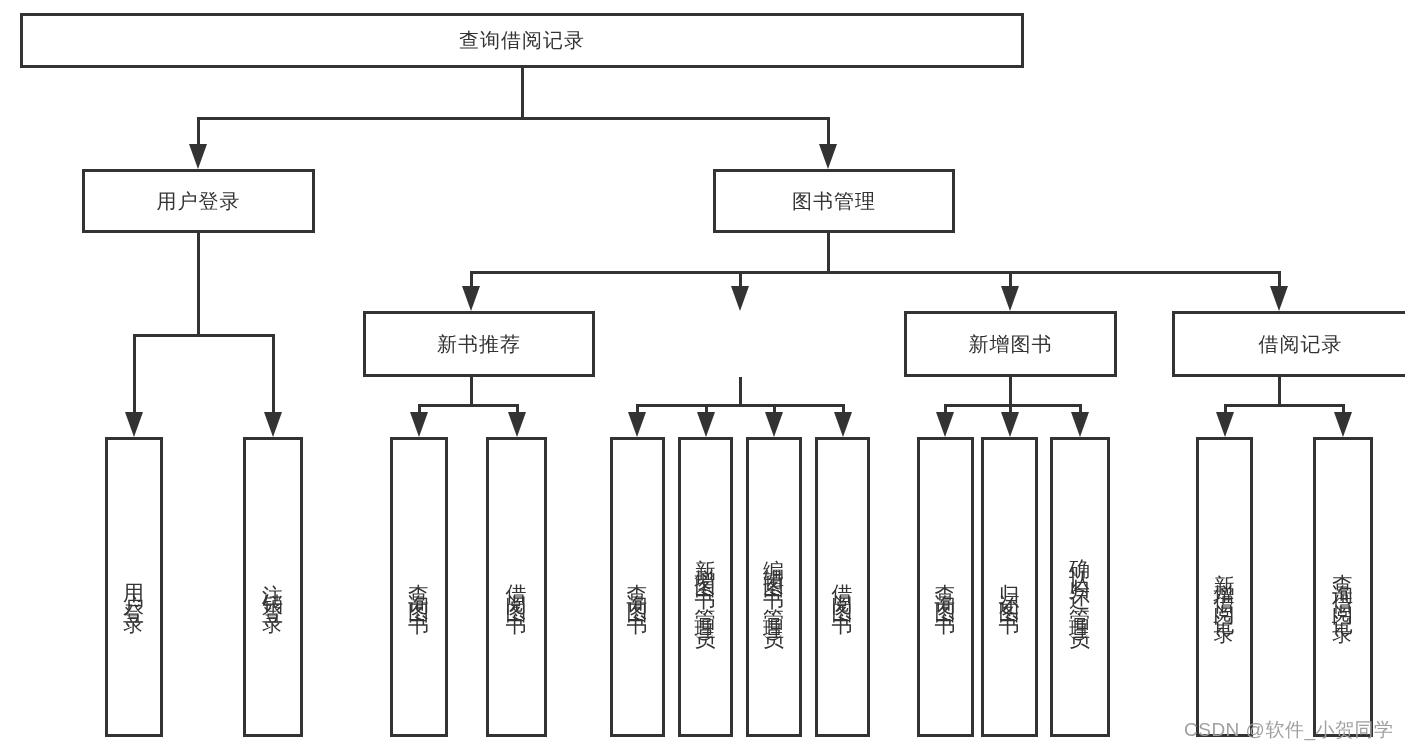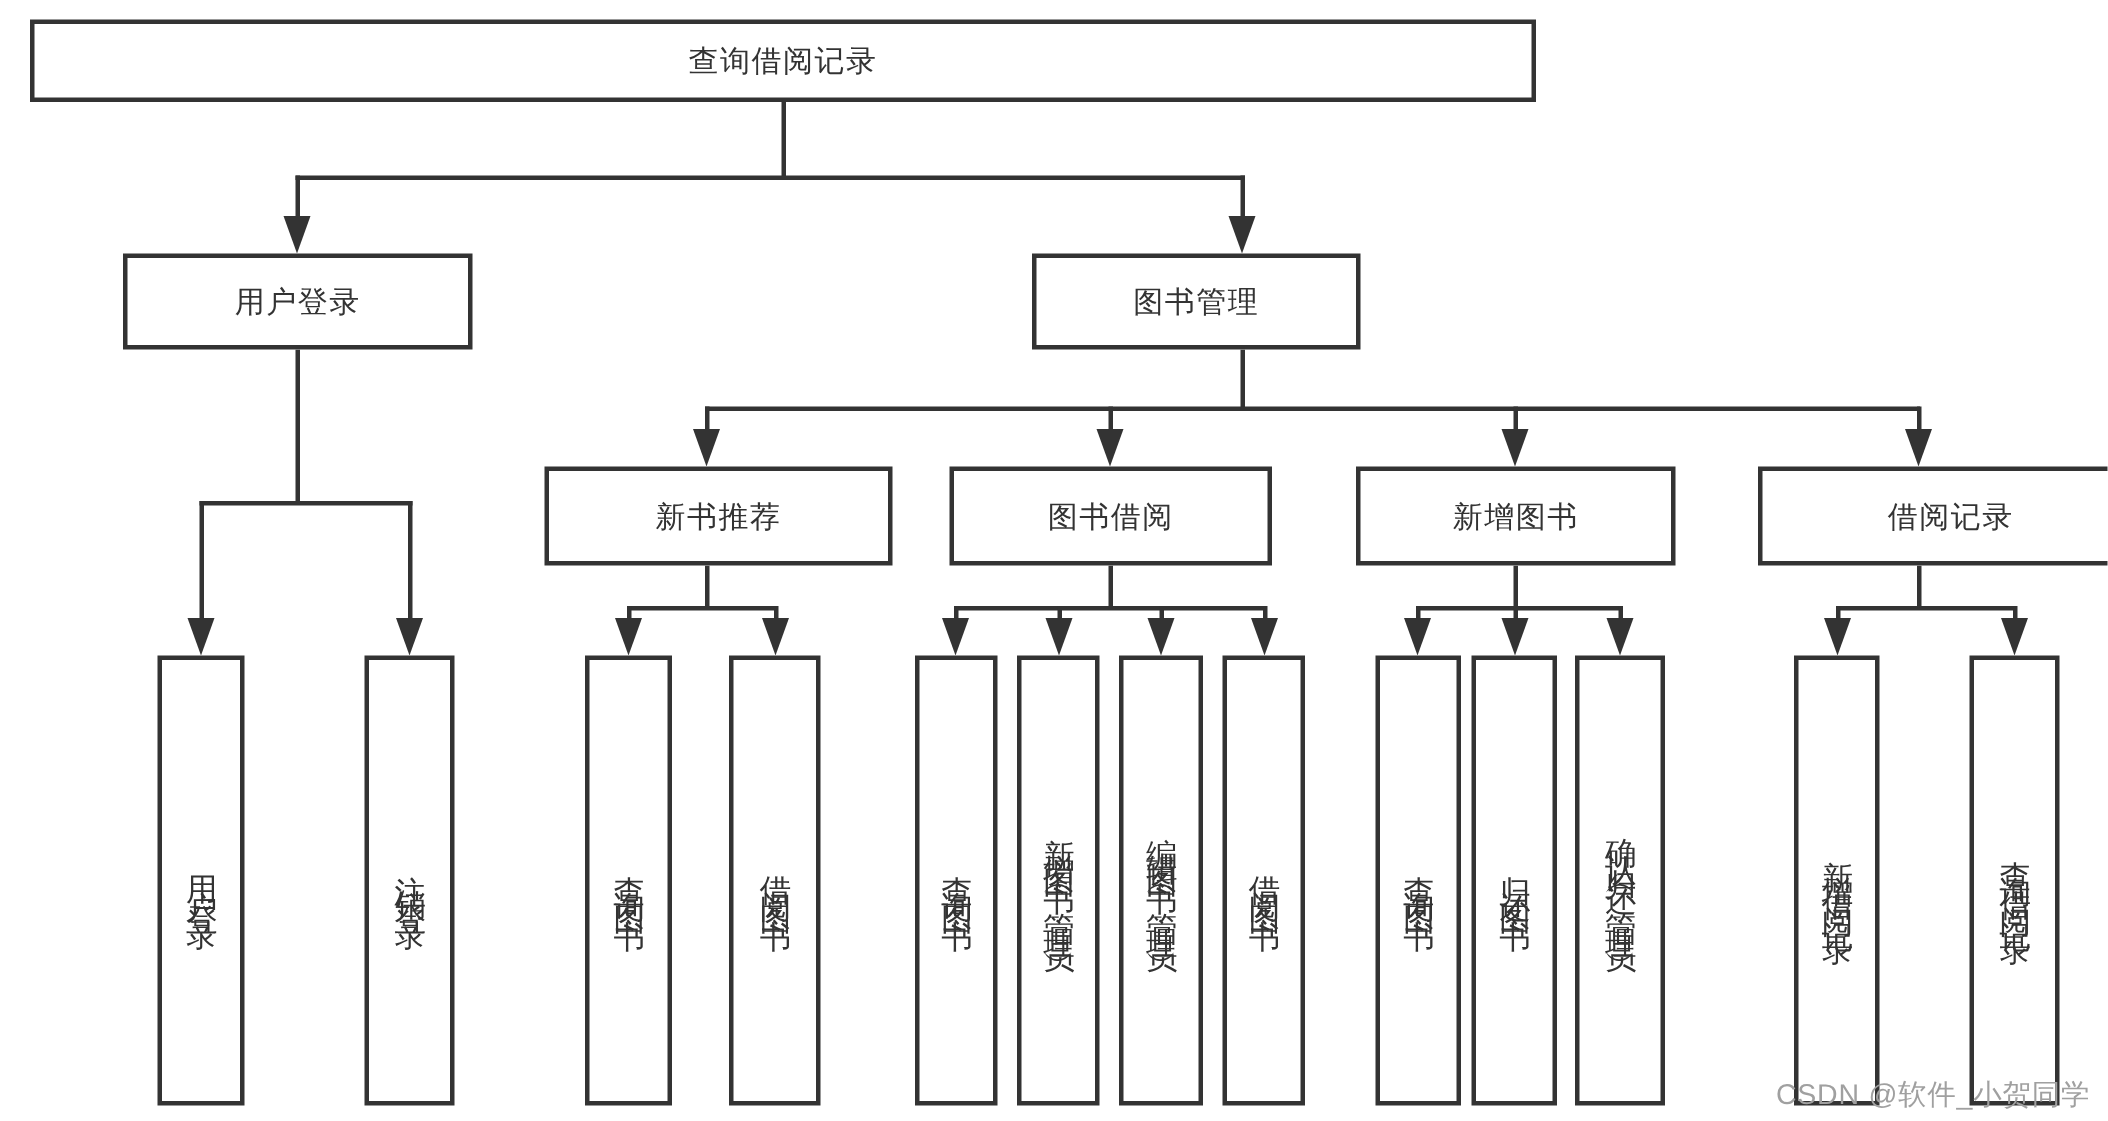--- a/index.html
+++ b/index.html
@@ -108,24 +108,23 @@
   <div class="vline" style="left:1278px;top:377px;height:28px"></div>
   <div class="hline" style="left:1224px;top:404px;width:120px"></div>
   <div class="vline" style="left:1224px;top:404px;height:10px"></div>
   <div class="arrow" style="left:1216px;top:412px"></div>
   <div class="vline" style="left:1342px;top:404px;height:10px"></div>
   <div class="arrow" style="left:1334px;top:412px"></div>
 
   <div class="node" style="left:20px;top:13px;width:1004px;height:55px">查询借阅记录</div>
 
   <div class="node" style="left:82px;top:169px;width:233px;height:64px">用户登录</div>
-  <div class="node" style="left:688px;top:169px;width:219px;height:64px">图书管理</div>
+  <div class="node" style="left:713px;top:169px;width:242px;height:64px">图书管理</div>
 
   <div class="node" style="left:363px;top:311px;width:232px;height:66px">新书推荐</div>
-  <div class="node" style="left:633px;top:311px;width:215px;height:66px">图书借阅</div>
   <div class="node" style="left:904px;top:311px;width:213px;height:66px">新增图书</div>
   <div class="node" style="left:1172px;top:311px;width:257px;height:66px">借阅记录</div>
 
   <div class="node leaf" style="left:105px;top:437px;width:58px;height:300px">用户登录</div>
   <div class="node leaf" style="left:243px;top:437px;width:60px;height:300px">注销登录</div>
 
   <div class="node leaf" style="left:390px;top:437px;width:58px;height:300px">查询图书</div>
   <div class="node leaf" style="left:486px;top:437px;width:61px;height:300px">借阅图书</div>
 
   <div class="node leaf" style="left:610px;top:437px;width:55px;height:300px">查询图书</div>

